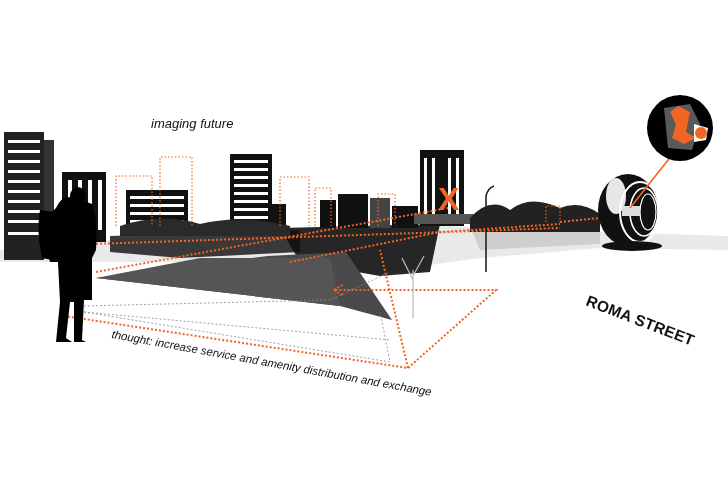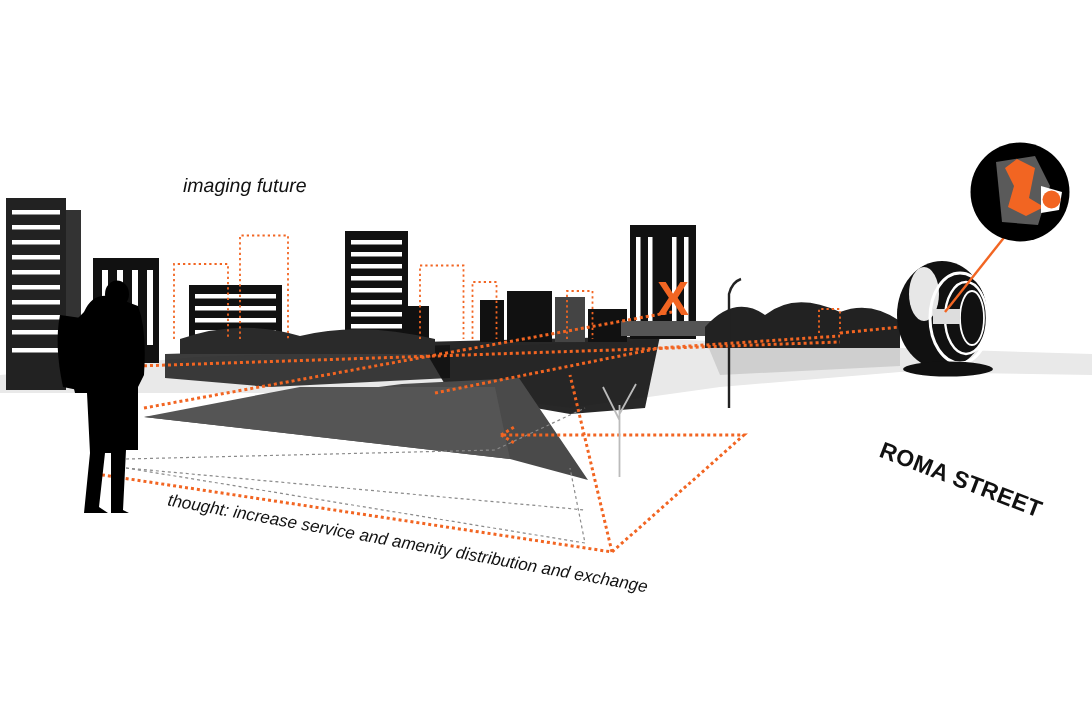--- a/index.html
+++ b/index.html
@@ -1,19 +1,19 @@
 <!DOCTYPE html>
 <html><head>
 <meta charset="utf-8">
 <style>
   html, body { margin: 0; padding: 0; background: #ffffff; }
   #stage { position: relative; width: 728px; height: 485px; overflow: hidden; background: #ffffff; font-family: "Liberation Sans", sans-serif; }
   svg.scene { position: absolute; left: 0; top: 0; width: 728px; height: 485px; }
   .label { position: absolute; color: #111; white-space: nowrap; font-family: "Liberation Sans", sans-serif; }
-  #lbl-imaging { left: 122px; top: 116px; font-size: 13px; font-style: italic; }
+  #lbl-imaging { left: 151px; top: 116px; font-size: 13px; font-style: italic; }
   #lbl-roma { left: 590px; top: 292px; font-size: 15.5px; font-weight: bold; transform: rotate(21deg); transform-origin: left top; letter-spacing: 0.2px; }
   #lbl-thought { left: 113px; top: 328px; font-size: 11.4px; font-style: italic; transform: rotate(10.3deg); transform-origin: left top; }
 </style>
 </head>
 <body>
 
 <div id="stage">
 
   <svg class="scene" viewBox="0 0 728 485" xmlns="http://www.w3.org/2000/svg">
     <g>

